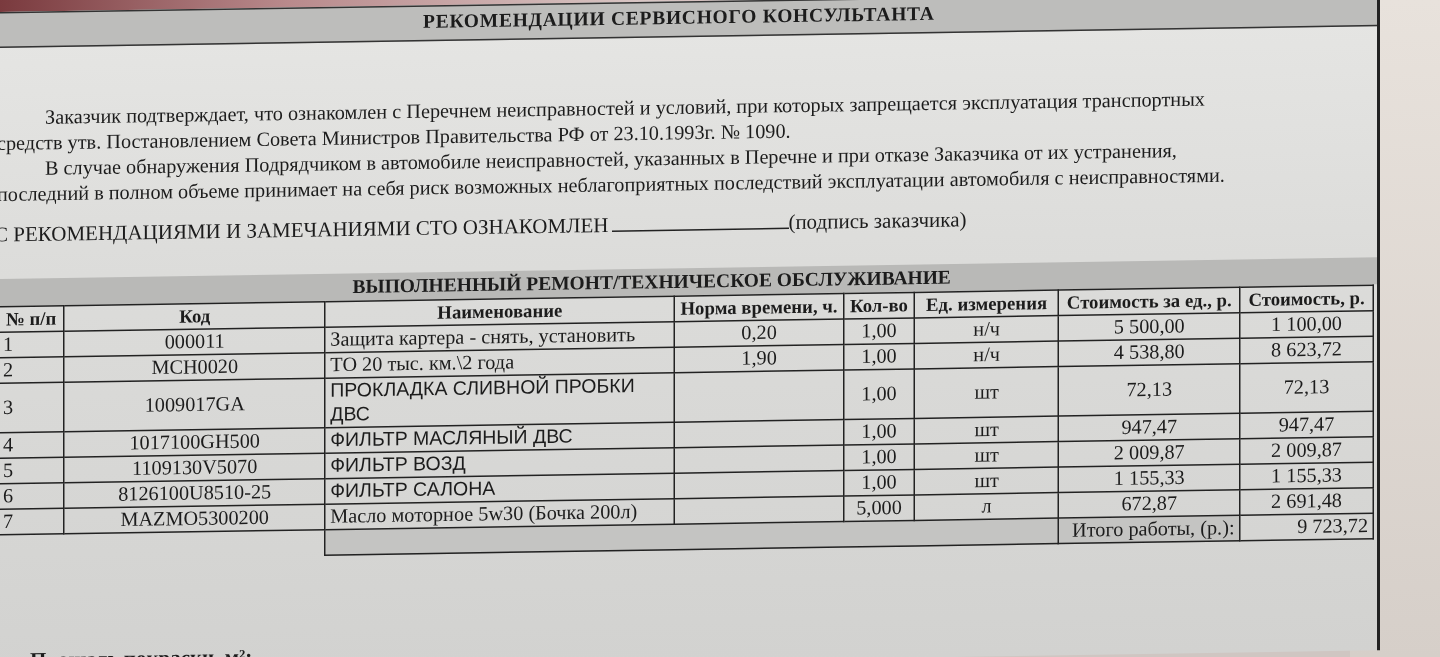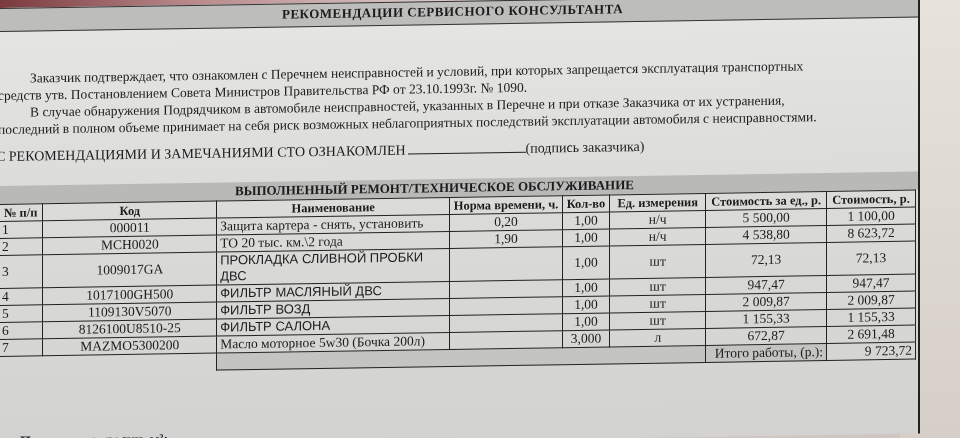--- a/index.html
+++ b/index.html
@@ -166,21 +166,21 @@
         <td class="c">1,00</td>
         <td class="c">шт</td>
         <td class="c">1 155,33</td>
         <td class="c">1 155,33</td>
       </tr>
       <tr>
         <td class="l">7</td>
         <td class="c">MAZMO5300200</td>
         <td class="l">Масло моторное 5w30 (Бочка 200л)</td>
         <td class="c"></td>
-        <td class="c">3,000</td>
+        <td class="c">5,000</td>
         <td class="c">л</td>
         <td class="c">672,87</td>
         <td class="c">2 691,48</td>
       </tr>
       <tr>
         <td class="noborder" colspan="2"></td>
         <td class="shade" colspan="4"></td>
         <td class="shade" style="text-align:right;">Итого работы, (р.):</td>
         <td style="text-align:right;">9 723,72</td>
       </tr>

